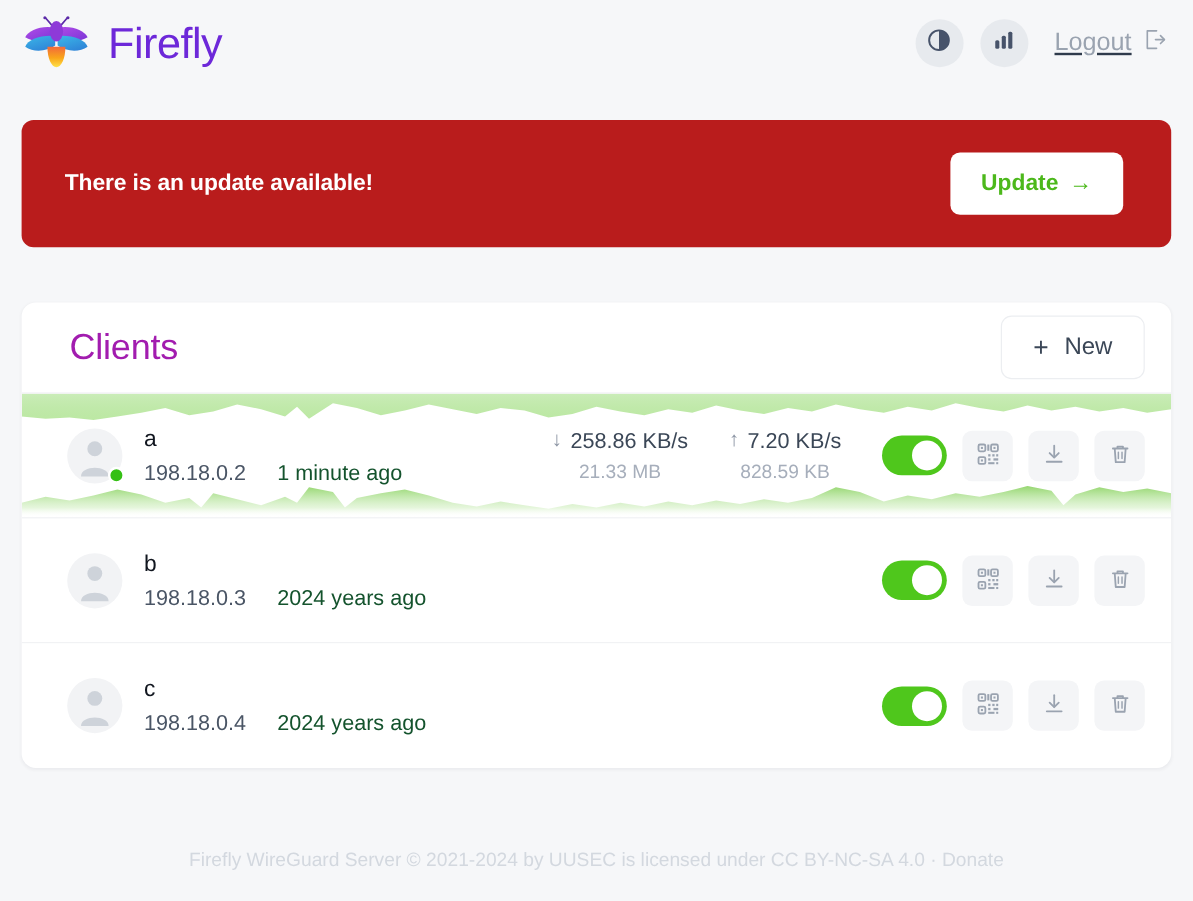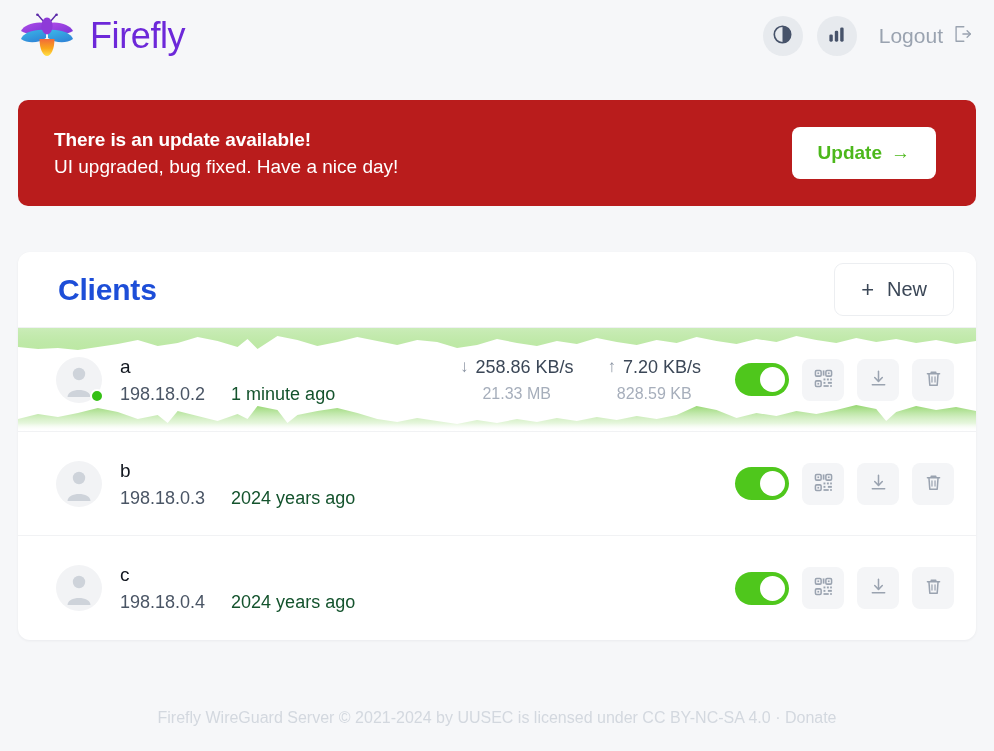--- a/index.html
+++ b/index.html
@@ -53,20 +53,21 @@
     letter-spacing: -0.4px;
     color: #6d28d9;
     line-height: 1;
   }
 
   .header-right {
     margin-left: auto;
     display: flex;
     align-items: center;
     gap: 14px;
+    text-decoration: underline;
   }
 
   .icon-circle {
     width: 40px;
     height: 40px;
     border-radius: 50%;
     background: #e7eaee;
     display: flex;
     align-items: center;
     justify-content: center;
@@ -132,22 +133,22 @@
   .card-head {
     height: 76px;
     display: flex;
     align-items: center;
     padding: 0 22px 0 40px;
     border-bottom: 1px solid #f0f1f3;
   }
 
   .card-title {
     font-size: 30px;
-    font-weight: 700;
-    color: #1d4ed8;
+    font-weight: 400;
+    color: #a21caf;
     letter-spacing: -0.2px;
   }
 
   .new-btn {
     margin-left: auto;
     border: 1px solid #eceef1;
     background: #ffffff;
     border-radius: 9px;
     padding: 14px 26px;
     font-family: "Liberation Sans", sans-serif;
@@ -368,21 +369,20 @@
           </svg>
         </span>
       </div>
     </div>
   </div>
 
   <div class="banner-wrap">
     <div class="banner">
       <div class="banner-text">
         <div class="banner-title">There is an update available!</div>
-        <div class="banner-sub">UI upgraded, bug fixed. Have a nice day!</div>
       </div>
       <button class="update-btn">
         <span>Update</span>
         <span>→</span>
       </button>
     </div>
   </div>
 
   <div class="card-wrap">
     <div class="card">

